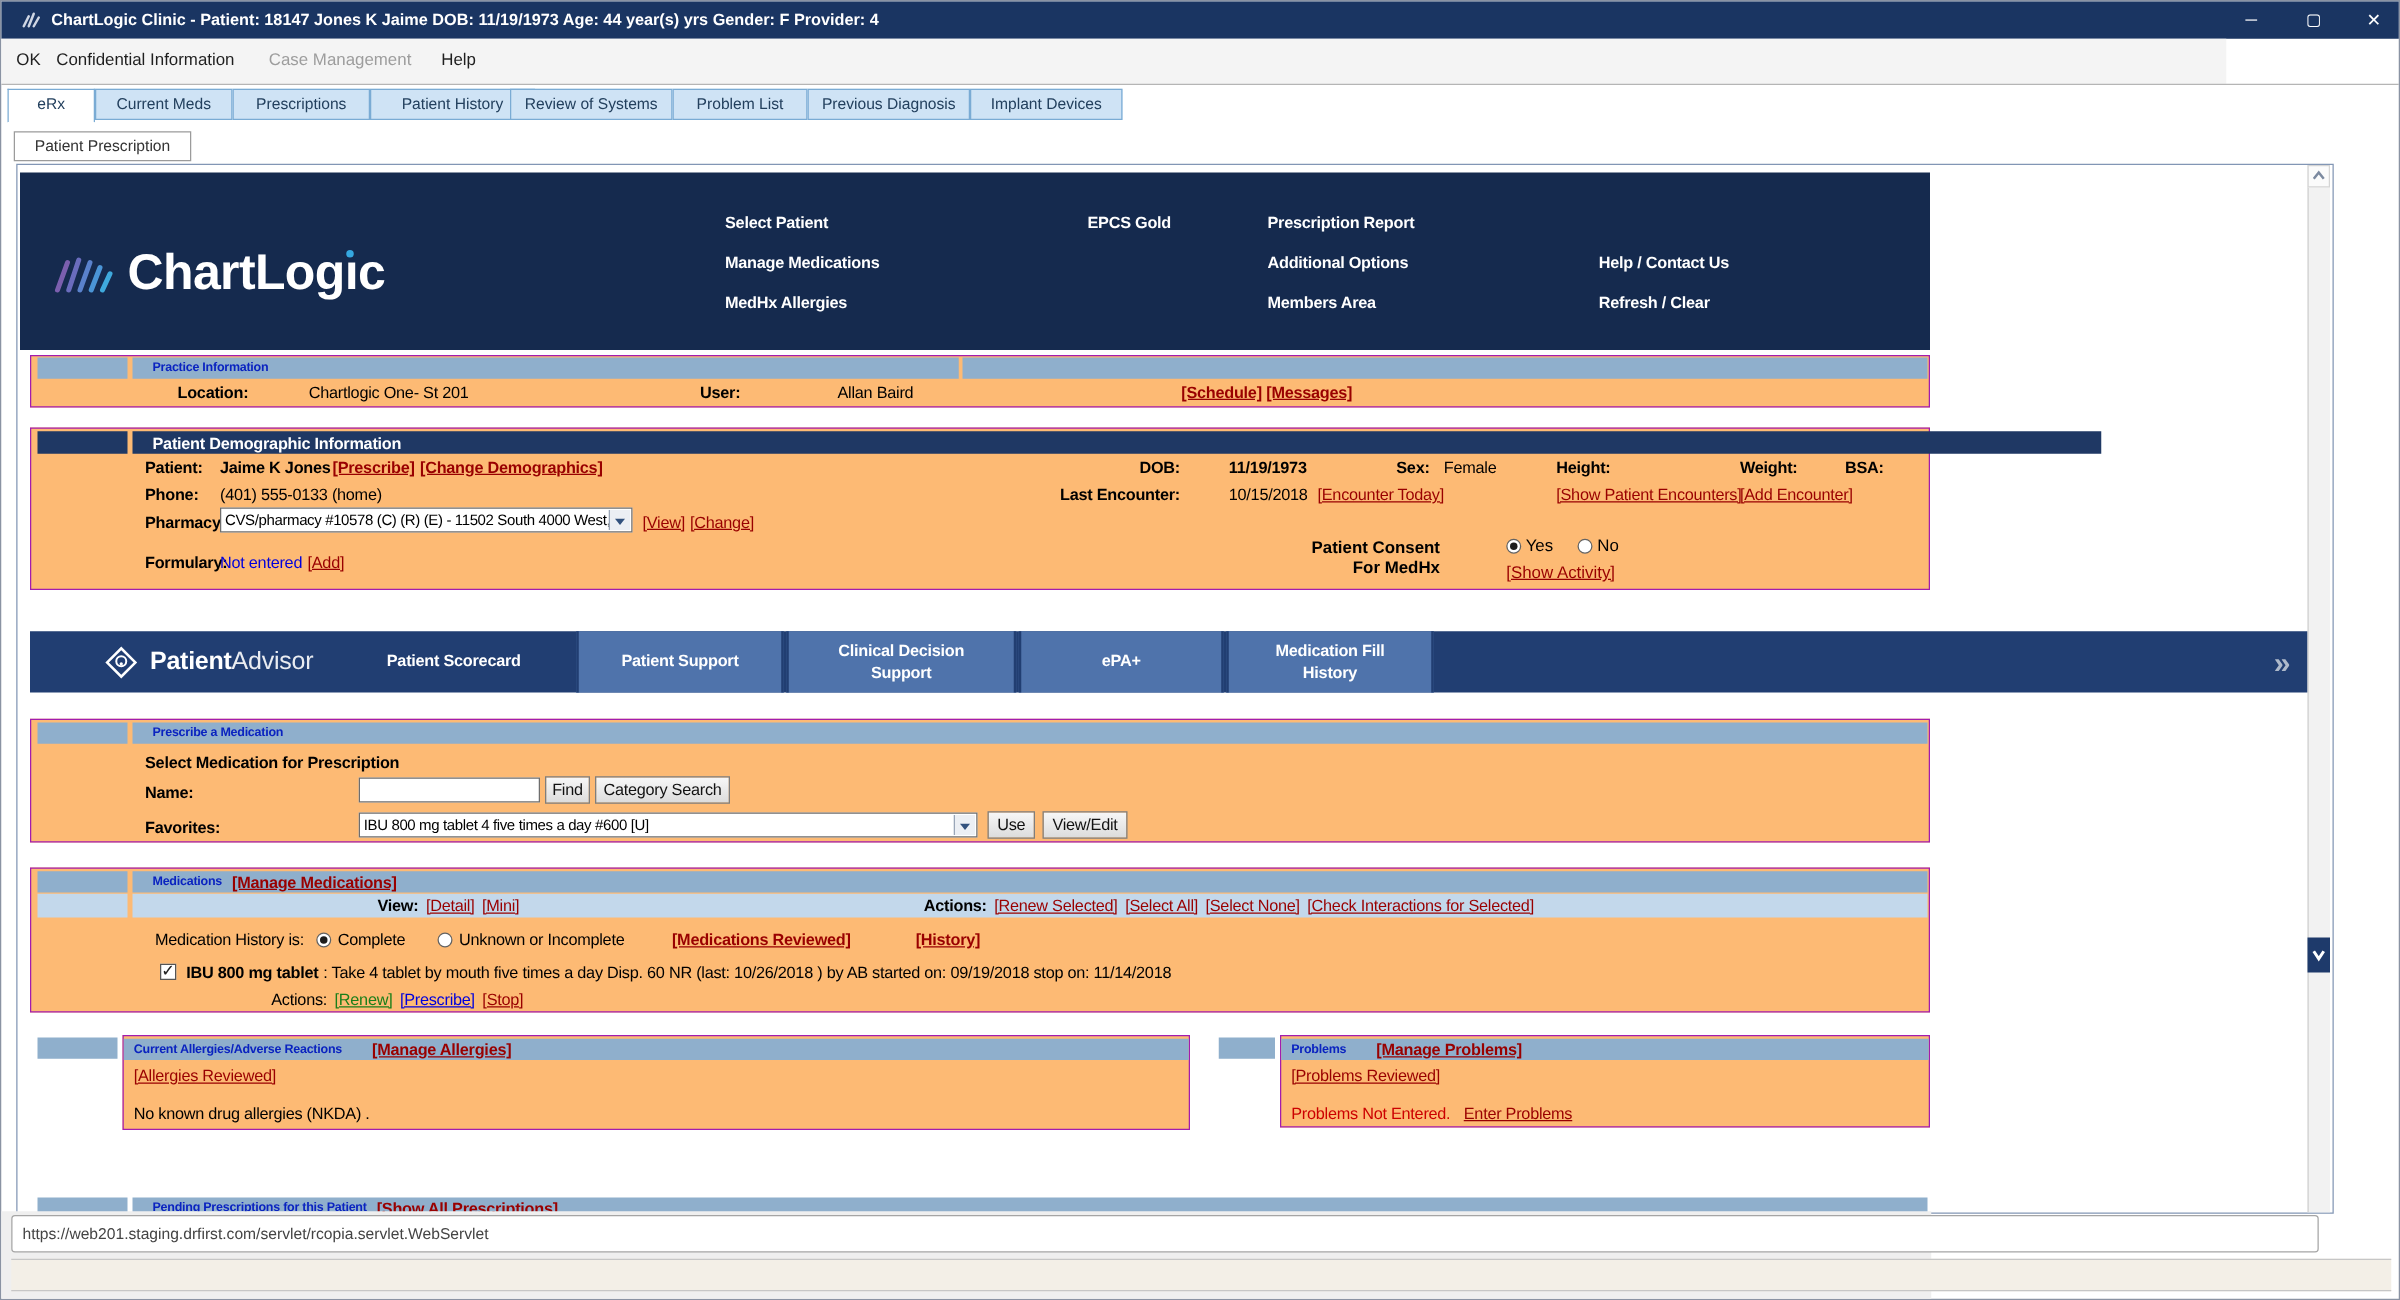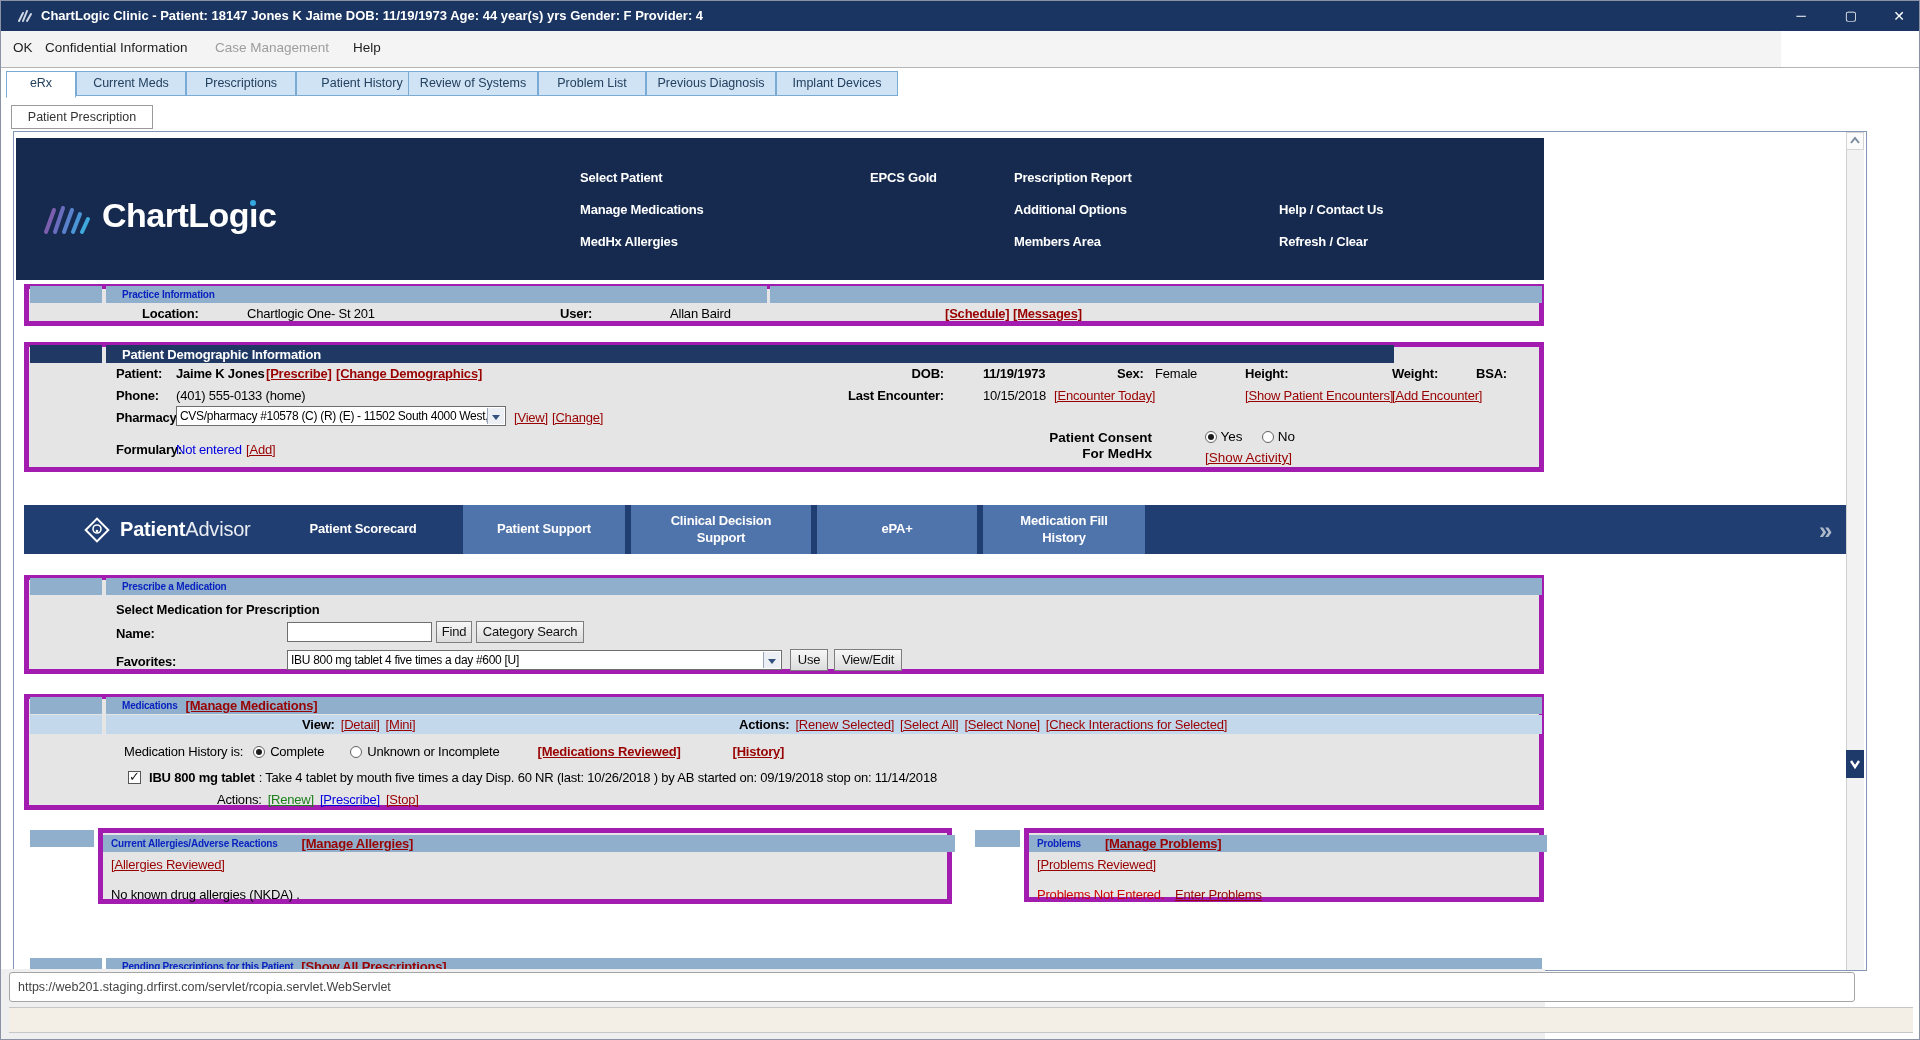--- a/index.html
+++ b/index.html
@@ -20,30 +20,30 @@
   .tab{position:absolute;top:70px;height:25px;background:#cfe3f5;border:1px solid #7aabd4;
        box-sizing:border-box;font-size:12.5px;color:#23405e;text-align:center;line-height:23px;cursor:pointer;white-space:nowrap;overflow:hidden;}
   .tab.active{background:#ffffff;border-bottom:1px solid #ffffff;height:27px;}
   .subtab{position:absolute;left:10px;top:104px;width:142px;height:24px;background:#fff;border:1px solid #9b9b9b;
        box-sizing:border-box;font-size:12.5px;color:#333;text-align:center;line-height:22px;cursor:pointer;}
   
   .webview{position:absolute;left:12px;top:130px;width:1852px;height:838px;background:#fff;
        border:1px solid #8296b5;box-sizing:content-box;overflow:hidden;font-size:13px;letter-spacing:-0.2px;color:#000;}
   .hdr{position:absolute;left:2px;top:6px;width:1528px;height:142px;background:#152a4e;}
   .navlink{position:absolute;color:#fff;font-weight:bold;font-size:13px;cursor:pointer;white-space:nowrap;}
-  .logo-text{position:absolute;left:86px;top:58px;color:#fff;font-weight:bold;font-size:34px;letter-spacing:-0.5px;white-space:nowrap;text-align:center;}
+  .logo-text{position:absolute;left:86px;top:58px;color:#fff;font-weight:bold;font-size:40px;letter-spacing:-0.5px;white-space:nowrap;text-align:center;}
   .ldot{position:relative;}
   .ldot::after{content:'';position:absolute;left:1px;top:4px;width:6px;height:6px;border-radius:50%;background:#35a8e0;}
   
   .cell{position:absolute;height:17px;background:#8fafcc;}
   .bar{position:absolute;height:17px;background:#8fafcc;display:flex;align-items:center;padding-left:16px;box-sizing:border-box;gap:10px;white-space:nowrap;}
   .bar.dark{background:#1f3864;height:18px;}
   .sectitle{color:#0a23c0;font-weight:bold;font-size:10px;}
   .bartitle-w{color:#fff;font-weight:bold;font-size:13px;}
-  .box{position:absolute;border:5px solid #a21caf;background:#e5e5e5;box-sizing:border-box;}
+  .box{position:absolute;border:1px solid #a21caf;background:#fdba74;box-sizing:border-box;}
   .lbl{font-weight:bold;}
   .lnk{color:#990000;text-decoration:underline;cursor:pointer;white-space:nowrap;}
   .lnk.b{font-weight:bold;}
   .green{color:#1a7f1a;}
   .blue{color:#0000dd;}
   .redtx{color:#cc0000;}
   .t{position:absolute;white-space:nowrap;}
   
   .sel{position:absolute;background:#fff;border:1px solid #6e6e6e;box-sizing:border-box;height:20px;cursor:pointer;}
   .sel .txt{position:absolute;left:3px;top:2px;right:18px;font-size:12px;letter-spacing:-0.3px;overflow:hidden;white-space:nowrap;}
@@ -146,21 +146,21 @@
     <div class="bar" style="left:756px;top:154px;width:772px;"></div>
     <span class="t lbl" style="left:128px;top:174px;">Location:</span>
     <span class="t" style="left:233px;top:174px;">Chartlogic One- St 201</span>
     <span class="t lbl" style="left:546px;top:174px;">User:</span>
     <span class="t" style="left:656px;top:174px;">Allan Baird</span>
     <span class="t lnk b" style="left:931px;top:174px;">[Schedule]</span>
     <span class="t lnk b" style="left:999px;top:174px;">[Messages]</span>
 
     <div class="box" style="left:10px;top:210px;width:1520px;height:130px;"></div>
     <div class="cell" style="left:16px;top:213px;width:72px;background:#1f3864;height:18px;"></div>
-    <div class="bar dark" style="left:92px;top:213px;width:1288px;">
+    <div class="bar dark" style="left:92px;top:213px;width:1575px;">
       <span class="bartitle-w">Patient Demographic Information</span>
     </div>
 
     <span class="t lbl" style="left:102px;top:234px;">Patient:</span>
     <span class="t lbl" style="left:162px;top:234px;">Jaime K Jones</span>
     <span class="t lnk b" style="left:252px;top:234px;">[Prescribe]</span>
     <span class="t lnk b" style="left:322px;top:234px;">[Change Demographics]</span>
     <span class="t lbl" style="left:830px;top:234px;width:100px;text-align:right;">DOB:</span>
     <span class="t lbl" style="left:969px;top:234px;">11/19/1973</span>
     <span class="t lbl" style="left:1103px;top:234px;">Sex:</span>

